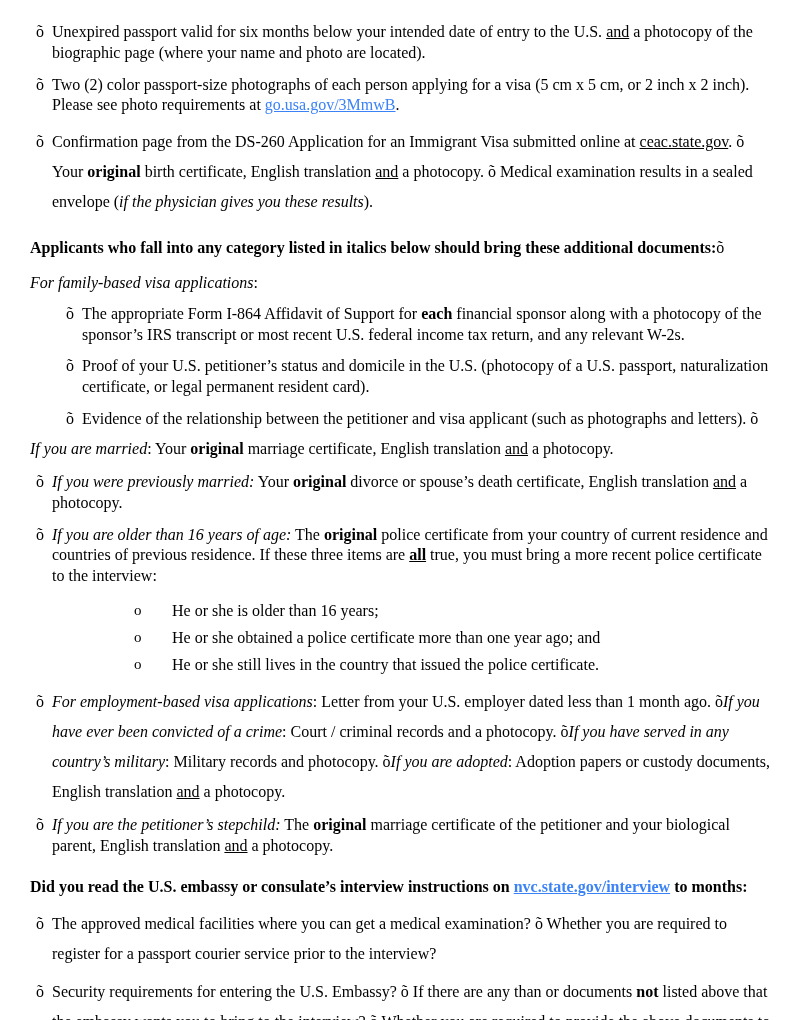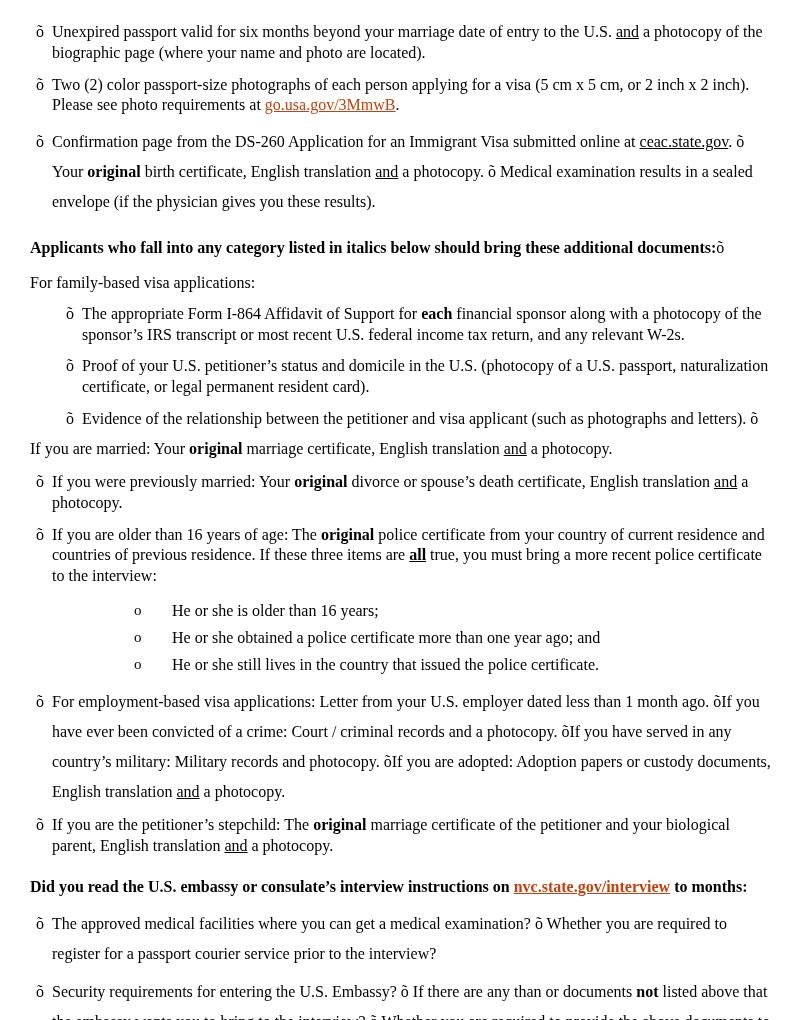--- a/index.html
+++ b/index.html
@@ -86,42 +86,42 @@
     margin: 0;
   }
   .subitem .mk-o {
     position: absolute;
     left: 104px;
     top: 0;
     font-size: 15px;
   }
 
   b, .b { font-weight: bold; }
-  i, .i { }
+  i, .i { font-style: italic; }
   .u { text-decoration: underline; }
   .lnk-blue {
-    color: #c2410c;
+    color: #3b82f6;
     text-decoration: underline;
   }
   .lnk-blue.bold { font-weight: bold; }
   .lnk-black {
     color: #000000;
     text-decoration: underline;
     text-align: center;
   }
   .mk { font-size: 16px; }
 </style>
 </head>
 <body>
 
 <div class="page">
   <div class="doc-body">
 
     <div class="blk">
-      <span class="mk">õ</span><span>Unexpired passport valid for six months beyond your marriage date of entry to the U.S. </span><span class="u">and</span><span> a photocopy of the biographic page (where your name and photo are located).</span>
+      <span class="mk">õ</span><span>Unexpired passport valid for six months below your intended date of entry to the U.S. </span><span class="u">and</span><span> a photocopy of the biographic page (where your name and photo are located).</span>
     </div>
 
     <div class="blk">
       <span class="mk">õ</span><span>Two (2) color passport-size photographs of each person applying for a visa (5 cm x 5 cm, or 2 inch x 2 inch). Please see photo requirements at </span><a class="lnk-blue" href="#">go.usa.gov/3MmwB</a><span>.</span>
     </div>
 
     <div class="flow hang">
       <span class="mk">õ</span><span>Confirmation page from the DS-260 Application for an Immigrant Visa submitted online at </span><a class="lnk-black" href="#">ceac.state.gov</a><span>. </span><span>õ</span><span> Your </span><span class="b">original</span><span> birth certificate, English translation </span><span class="u">and</span><span> a photocopy. </span><span>õ</span><span> Medical examination results in a sealed envelope (</span><span class="i">if the physician gives you these results</span><span>).</span>
     </div>
 

